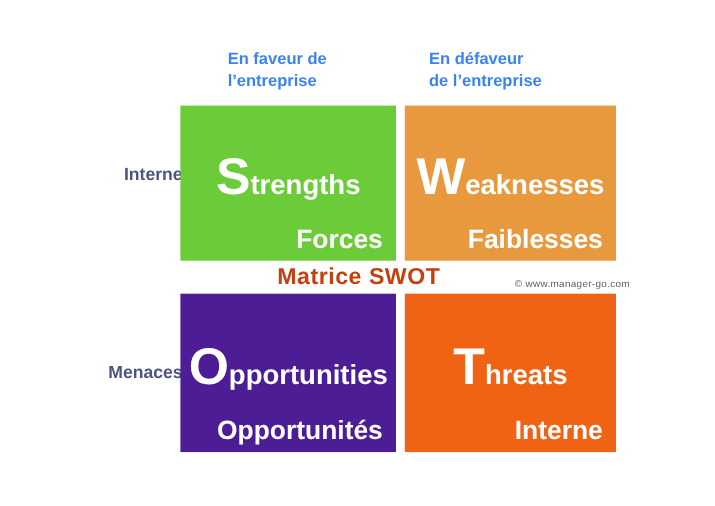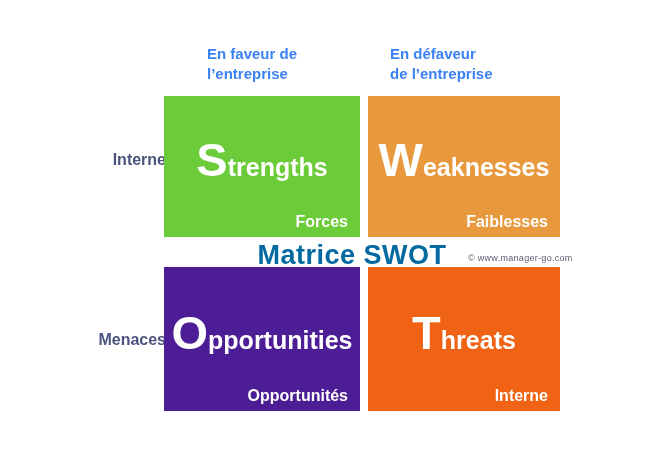--- a/index.html
+++ b/index.html
@@ -26,26 +26,26 @@
     padding-bottom:14px;box-sizing:border-box;color:#ffffff;
   }
   .q-strengths{left:164px;top:96px;width:196px;height:141px;}
   .q-weaknesses{left:368px;top:96px;width:192px;height:141px;}
   .q-opportunities{left:164px;top:267px;width:196px;height:144px;}
   .q-threats{left:368px;top:267px;width:192px;height:144px;}
   .q-word{font-weight:700;white-space:nowrap;line-height:1;}
   .q-initial{font-size:47px;}
   .q-rest{font-size:25px;margin-top:12px;}
   .q-caption{
-    position:absolute;right:12px;bottom:7px;font-size:16px;font-weight:700;line-height:1;
+    position:absolute;right:12px;bottom:7px;font-size:24px;font-weight:700;line-height:1;
   }
   
   .matrix-title{
-    position:absolute;left:252px;top:240px;width:200px;text-align:center;
-    font-size:27px;font-weight:700;color:#0369a1;letter-spacing:0.5px;
+    position:absolute;left:252px;top:240px;width:200px;text-align:left;
+    font-size:21px;font-weight:700;color:#c2410c;letter-spacing:0.5px;
   }
   .credit{
     position:absolute;left:468px;top:253px;font-size:9px;
     color:#5A6070;letter-spacing:0.3px;
   }
 </style>
 </head>
 <body>
 
 <div class="stage">

